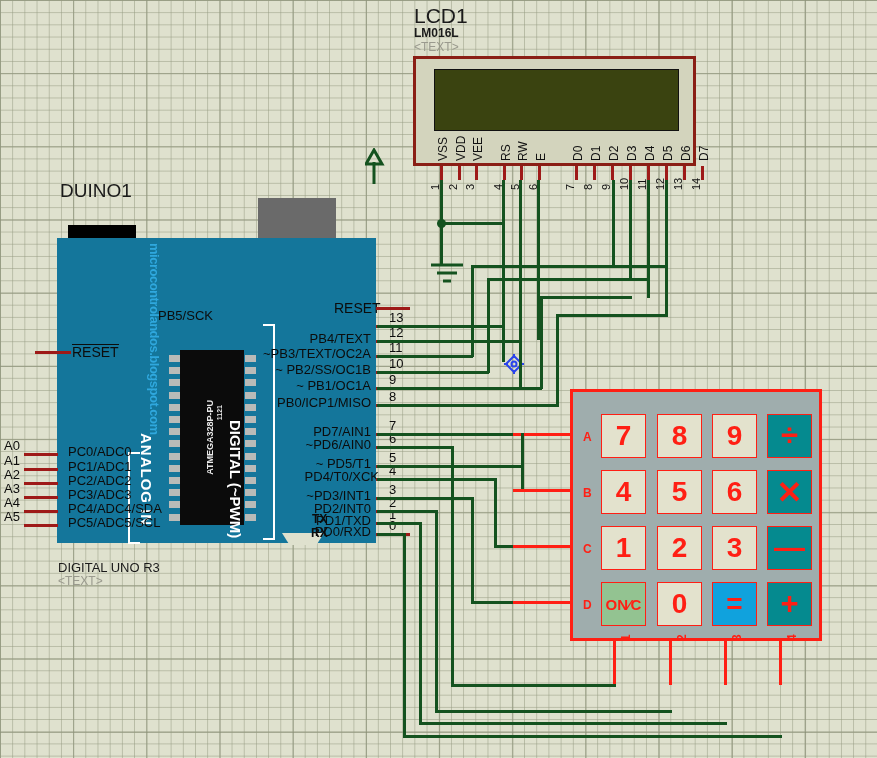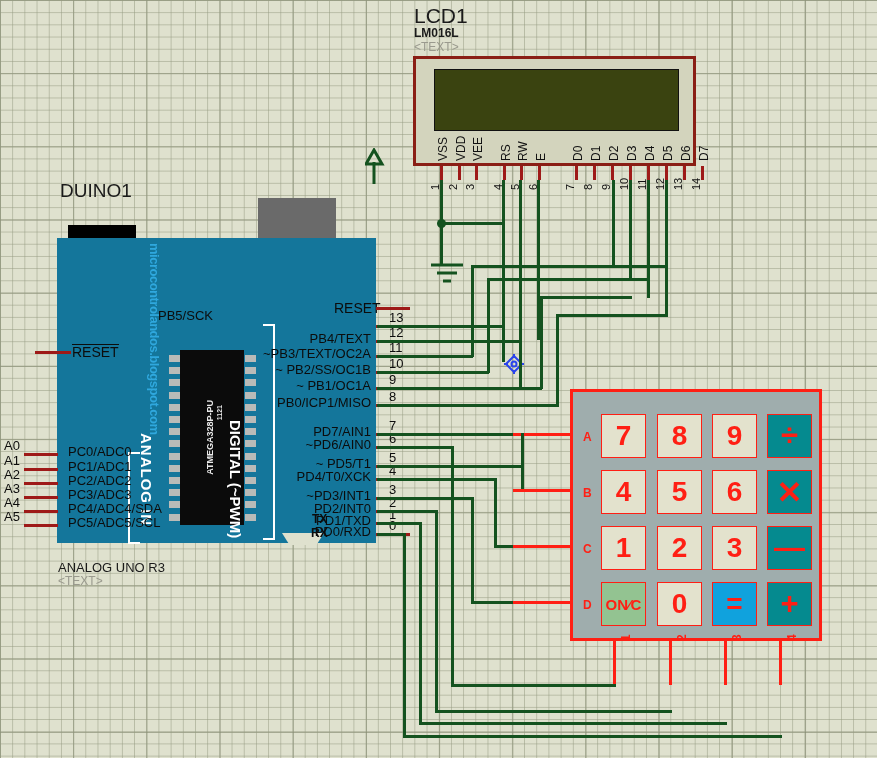--- a/index.html
+++ b/index.html
@@ -202,21 +202,21 @@
       <div class="ard-pinrow" style="position: absolute; left: 245px; top: 501.4px;"></div>
       <div class="ard-pinrow" style="position: absolute; left: 169px; top: 513.6px;"></div>
       <div class="ard-pinrow" style="position: absolute; left: 245px; top: 513.6px;"></div>
     </div>
 
   <div class="abs" id="analog-word">ANALOG IN</div>
   <div class="abs" id="digital-word">DIGITAL (~PWM)</div>
   <div class="abs brace" style="left:128px;top:452px;width:10px;height:88px;"></div>
   <div class="abs brace" style="left:263px;top:324px;width:10px;height:212px;border-left:none;border-right:2px solid #fff;"></div>
 
-  <div class="abs" id="ard-name">ANALOG UNO R3</div>
+  <div class="abs" id="ard-name">DIGITAL UNO R3</div>
   <div class="abs" id="ard-text">&lt;TEXT&gt;</div>
 
   <div class="abs" style="left:72px;top:344px;font-size:14px;color:#0c0c0c;">
     <span class="ovl">RESET</span>
   </div>
   <div class="rwire h" style="left:35px;top:351px;width:36px;"></div>
 
   <div class="abs" style="left:334px;top:300px;font-size:14px;color:#0c0c0c;">RESET</div>
   <div class="rwire h" style="left:376px;top:307px;width:34px;"></div>
 
@@ -241,21 +241,21 @@
       <div class="pinnum" style="left: 389px; top: 389px;">8</div>
       <div class="dlabel" style="top: 424px; left: 0px; width: 371px;">PD7/AIN1</div>
       <div class="rwire h" style="left: 376px; top: 433px; width: 34px;"></div>
       <div class="pinnum" style="left: 389px; top: 418px;">7</div>
       <div class="dlabel" style="top: 437px; left: 0px; width: 371px;">~PD6/AIN0</div>
       <div class="rwire h" style="left: 376px; top: 446px; width: 34px;"></div>
       <div class="pinnum" style="left: 389px; top: 431px;">6</div>
       <div class="dlabel" style="top: 456px; left: 0px; width: 371px;">~    PD5/T1</div>
       <div class="rwire h" style="left: 376px; top: 465px; width: 34px;"></div>
       <div class="pinnum" style="left: 389px; top: 450px;">5</div>
-      <div class="dlabel" style="top: 469px; left: 0px; width: 371px;">PD4/T0/XCK</div>
+      <div class="dlabel" style="top: 469px; left: 8px; width: 371px;">PD4/T0/XCK</div>
       <div class="rwire h" style="left: 376px; top: 478px; width: 34px;"></div>
       <div class="pinnum" style="left: 389px; top: 463px;">4</div>
       <div class="dlabel" style="top: 488px; left: 0px; width: 371px;">~PD3/INT1</div>
       <div class="rwire h" style="left: 376px; top: 497px; width: 34px;"></div>
       <div class="pinnum" style="left: 389px; top: 482px;">3</div>
       <div class="dlabel" style="top: 501px; left: 0px; width: 371px;">PD2/INT0</div>
       <div class="rwire h" style="left: 376px; top: 510px; width: 34px;"></div>
       <div class="pinnum" style="left: 389px; top: 495px;">2</div>
       <div class="dlabel" style="top: 513px; left: 0px; width: 371px;">PD1/TXD</div>
       <div class="rwire h" style="left: 376px; top: 522px; width: 34px;"></div>

